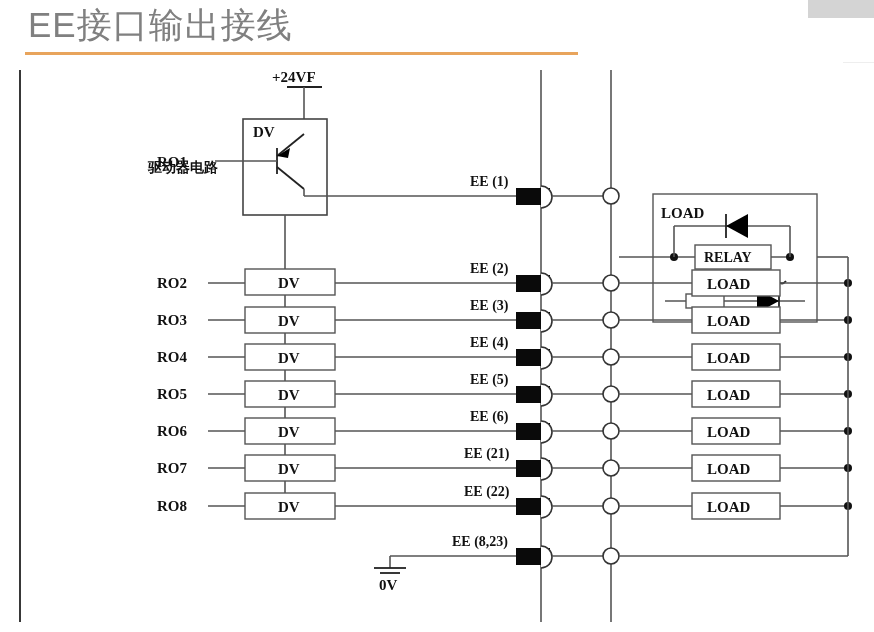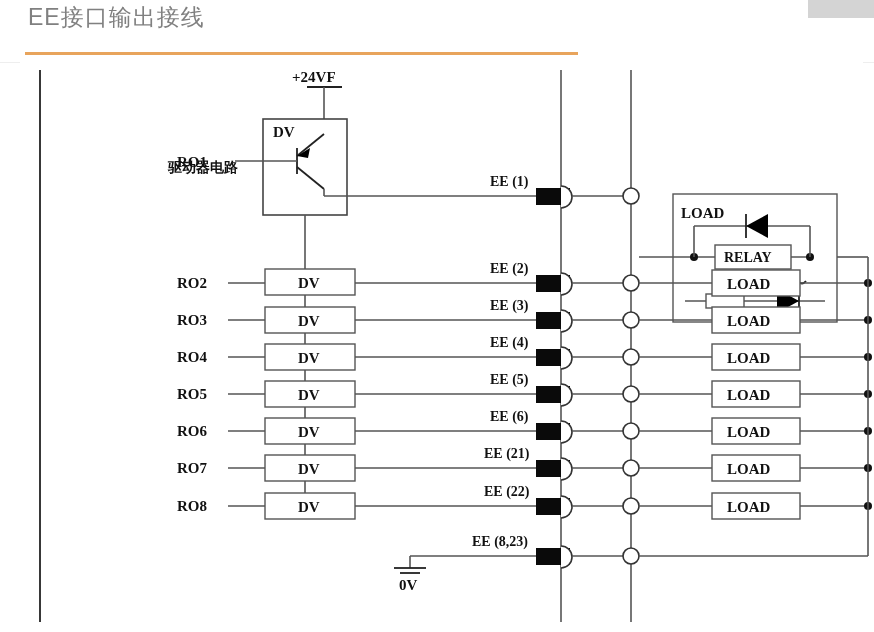--- a/index.html
+++ b/index.html
@@ -3,27 +3,27 @@
 <meta charset="utf-8">
 <style>
   html,body{margin:0;padding:0;background:#ffffff;}
   body{width:874px;height:632px;font-family:"Liberation Serif",serif;overflow:hidden;position:relative;}
 
   .slide{position:absolute;inset:0;background:#ffffff;}
 
   
   .header{position:absolute;left:0;top:0;width:874px;height:62px;background:#ffffff;}
   .title{position:absolute;left:28px;top:2px;font-family:"Liberation Sans",sans-serif;
-         font-size:23px;color:#808080;letter-spacing:1px;white-space:nowrap;}
+         font-size:35px;color:#808080;letter-spacing:1px;white-space:nowrap;}
   .title-rule{position:absolute;left:25px;top:52px;width:553px;height:3px;background:#e8a45c;}
   .corner-box{position:absolute;left:808px;top:0px;width:66px;height:18px;background:#d4d4d4;}
   .header-sep{position:absolute;left:0px;top:62px;width:874px;height:1px;background:#eeeeee;}
 
   
-  .canvas{position:absolute;left:0;top:62px;width:843px;height:570px;background:#ffffff;margin-left:20px;}
+  .canvas{position:absolute;left:0;top:62px;width:843px;height:570px;background:#ffffff;}
   .canvas svg{display:block;}
 
   
   .watermark{position:absolute;left:694px;top:592px;font-family:"Liberation Sans",sans-serif;
              font-size:19px;color:#3a3a3a;white-space:nowrap;opacity:.92;}
 </style>
 </head>
 <body>
 
 <div class="slide">

